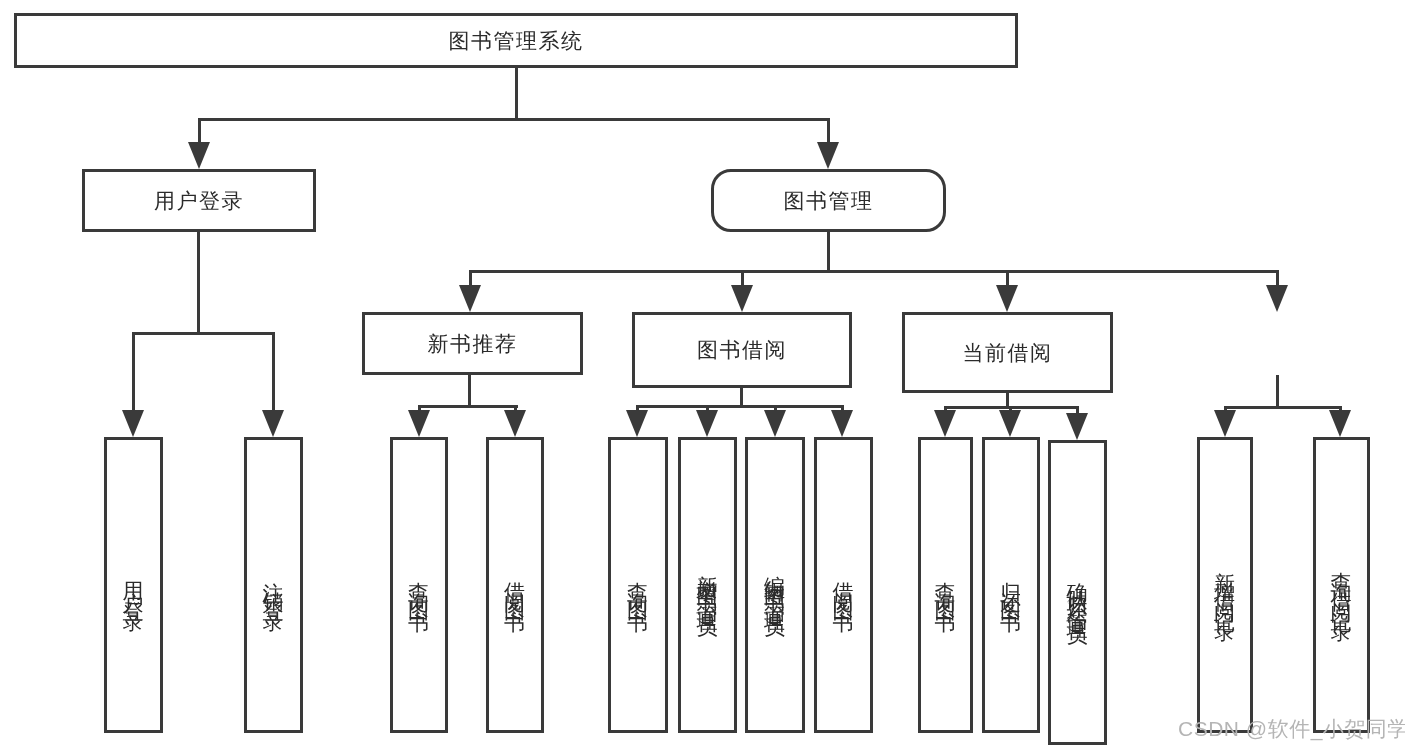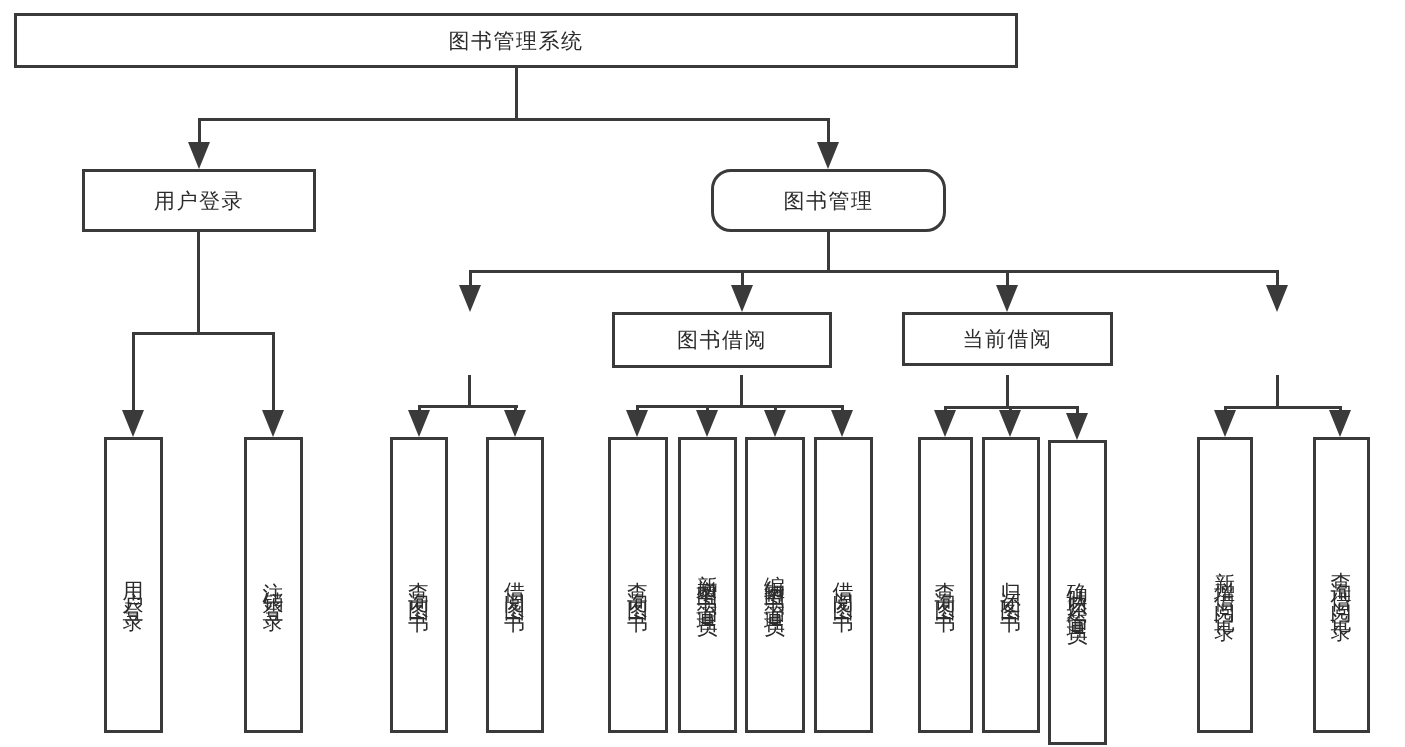--- a/index.html
+++ b/index.html
@@ -97,24 +97,27 @@
     <span class="lbl">图书管理系统</span>
   </div>
 
   <div class="box" style="left:82px;top:169px;width:234px;height:63px;">
     <span class="lbl">用户登录</span>
   </div>
   <div class="box" style="left:711px;top:169px;width:235px;height:63px;border-radius:20px;">
     <span class="lbl">图书管理</span>
   </div>
 
-  <div class="box" style="left:612px;top:312px;width:220px;height:56px;">
+  <div class="box" style="left:362px;top:312px;width:221px;height:63px;">
+    <span class="lbl">新书推荐</span>
+  </div>
+  <div class="box" style="left:632px;top:312px;width:220px;height:76px;">
     <span class="lbl">图书借阅</span>
   </div>
-  <div class="box" style="left:902px;top:312px;width:211px;height:54px;">
+  <div class="box" style="left:902px;top:312px;width:211px;height:81px;">
     <span class="lbl">当前借阅</span>
   </div>
 
   <div class="box vbox" style="left:104px;top:437px;width:59px;height:296px;">
     <span class="lbl">用户登录</span>
   </div>
   <div class="box vbox" style="left:244px;top:437px;width:59px;height:296px;">
     <span class="lbl">注销登录</span>
   </div>
 
@@ -148,14 +151,15 @@
     <span class="lbl tight">确认归还（管理员）</span>
   </div>
 
   <div class="box vbox" style="left:1197px;top:437px;width:56px;height:296px;">
     <span class="lbl">新增借阅记录</span>
   </div>
   <div class="box vbox" style="left:1313px;top:437px;width:57px;height:296px;">
     <span class="lbl">查询借阅记录</span>
   </div>
 
+  <div class="watermark">CSDN @软件_小贺同学</div>
 
 </div>
 
 </body></html>

